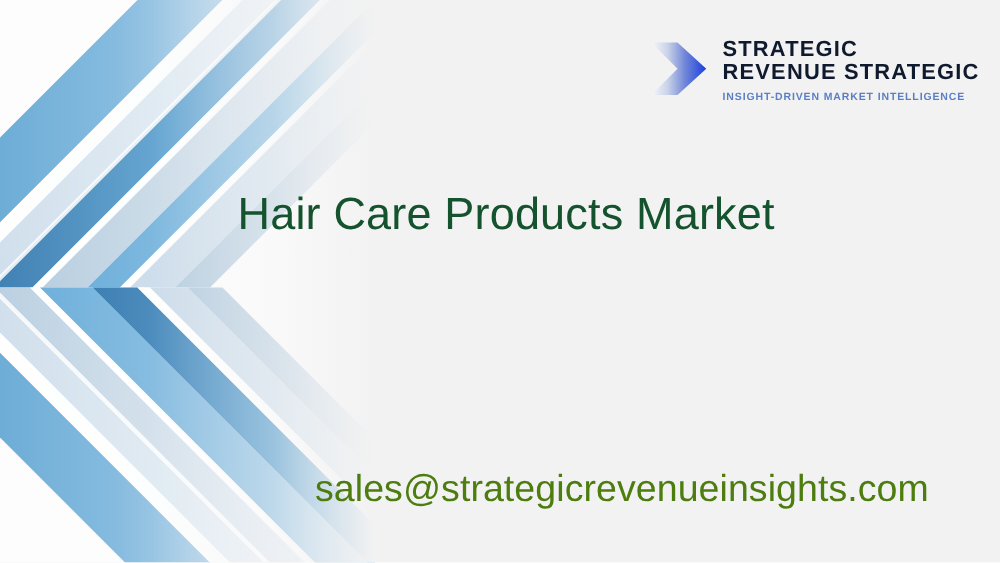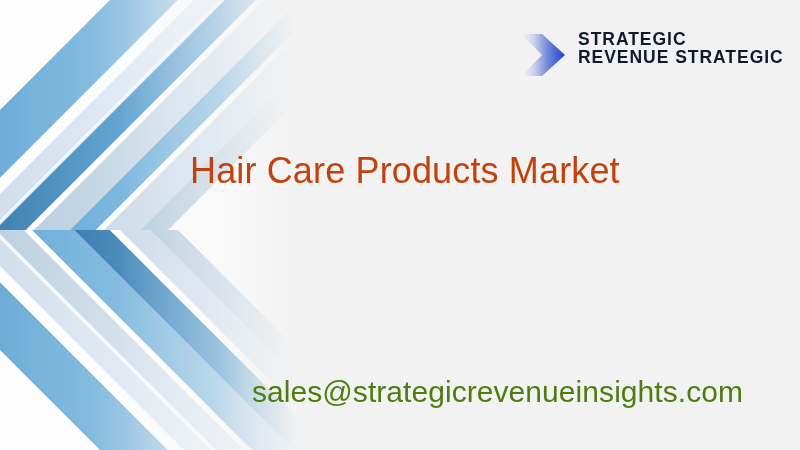--- a/index.html
+++ b/index.html
@@ -63,21 +63,21 @@
     white-space: nowrap;
   }
   
   #title {
     position: absolute;
     left: 190px;
     top: 149px;
     width: 560px;
     font-size: 36px;
     font-weight: normal;
-    color: #c2410c;
+    color: #14532d;
     letter-spacing: 0.004em;
     line-height: 1.2;
     white-space: nowrap;
   }
   
   #email {
     position: absolute;
     left: 252px;
     top: 374px;
     font-size: 30px;
@@ -191,20 +191,21 @@
           <stop offset="0.62" stop-color="#6f86d8"></stop>
           <stop offset="1" stop-color="#1a3fe0"></stop>
         </linearGradient>
       </defs>
       <path d="M1,2 L22,2 L45,23 L22,44 L1,44 L22,23 Z" fill="url(#markGrad)"></path>
     </svg>
 
     <div id="logo-text">
       <div class="wordmark-line">STRATEGIC</div>
       <div class="wordmark-line">REVENUE STRATEGIC</div>
+      <div id="logo-tagline">INSIGHT-DRIVEN MARKET INTELLIGENCE</div>
     </div>
   </div>
 
   <div id="title">Hair Care Products Market</div>
 
   <div id="email">sales@strategicrevenueinsights.com</div>
 
 </div>
 
 </body></html>

